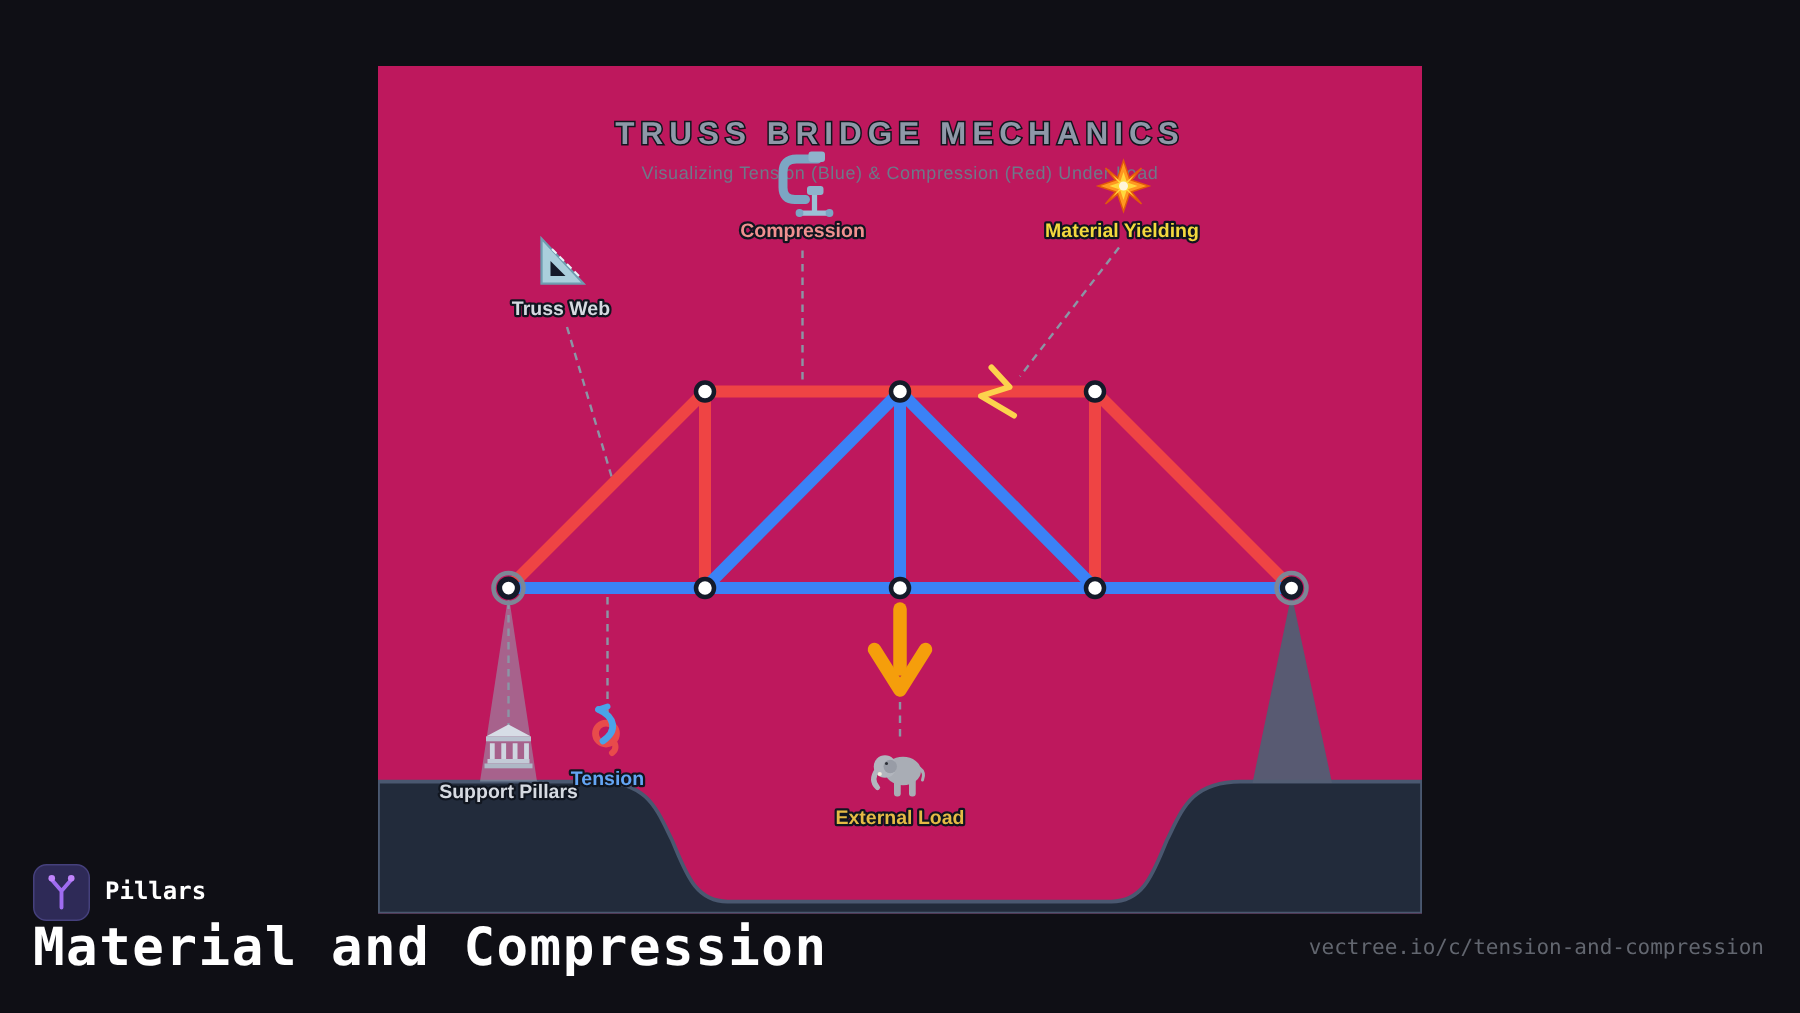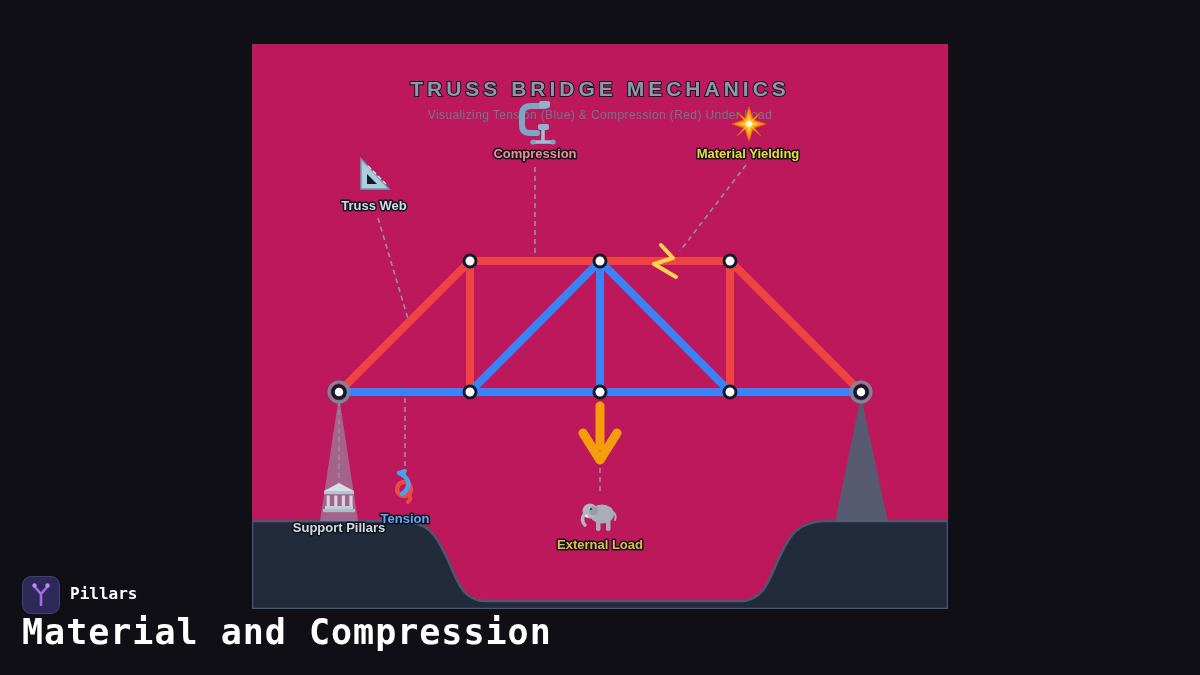--- a/index.html
+++ b/index.html
@@ -152,14 +152,15 @@
 
   <div class="footer-logo">
     <svg width="36" height="36" viewBox="0 0 36 36">
       <path d="M18,28 V17 M18,17 L11.5,9.5 M18,17 L24.5,9.5" fill="none" stroke="#9f6cf0" stroke-width="2.6" stroke-linecap="round"></path>
       <circle cx="11.5" cy="8.5" r="2.2" fill="#c084fc"></circle>
       <circle cx="24.5" cy="8.5" r="2.2" fill="#c084fc"></circle>
     </svg>
   </div>
   <div class="brand-name">Pillars</div>
   <div class="footer-title">Material and Compression</div>
+  <div class="footer-url">vectree.io/c/tension-and-compression</div>
 
 </div>
 
 </body></html>

